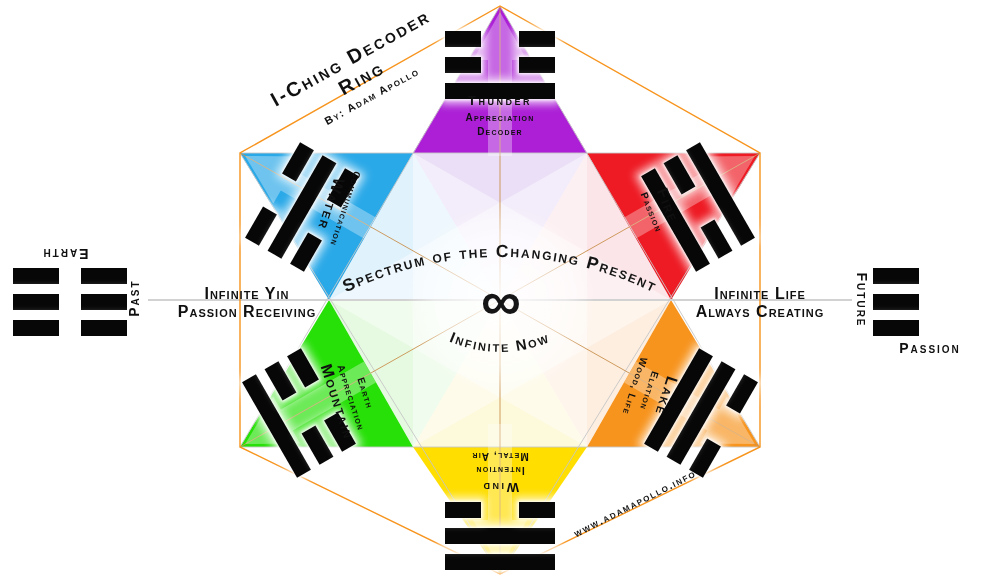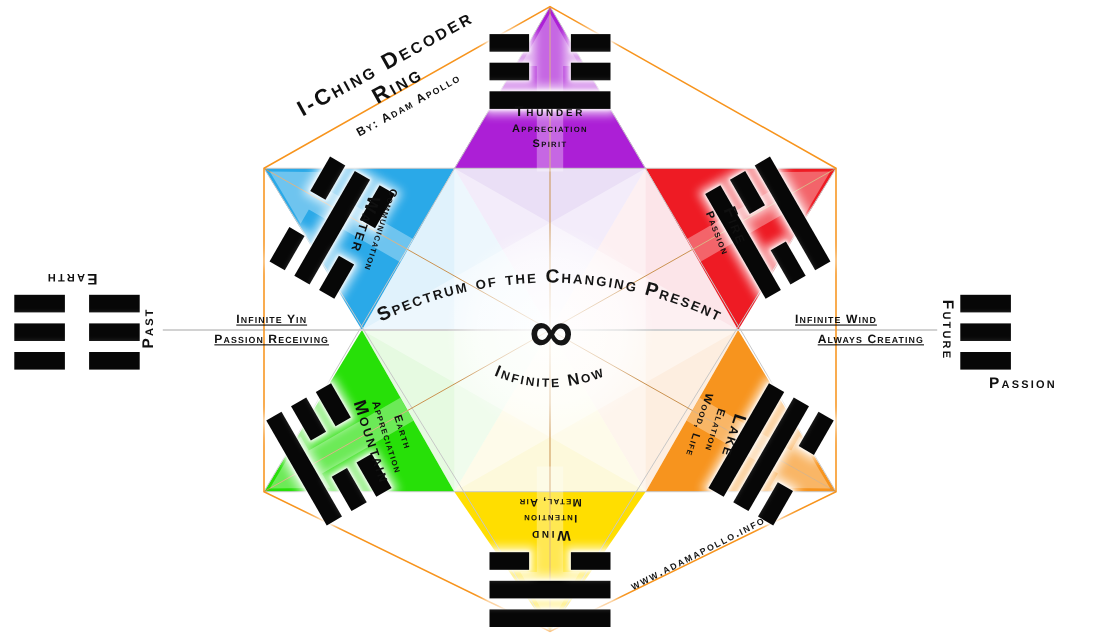--- a/index.html
+++ b/index.html
@@ -18,21 +18,21 @@
   .trigram.side{width:114px;}
   .trigram.side .seg{width:46px;}
 
   
   .lbl{position:absolute;text-align:center;font-variant:small-caps;line-height:1.15;
        transform-origin:center;}
   .t1{font-size:16px;font-weight:bold;letter-spacing:2px;}
   .t1.big{font-size:13px;letter-spacing:2.5px;}
   .t2{font-size:10px;font-weight:bold;letter-spacing:1.2px;margin-top:3px;}
   .word{font-size:14px;font-weight:bold;letter-spacing:2px;}
-  .ax{font-size:11px;font-weight:bold;letter-spacing:1px;text-decoration:underline;}
+  .ax{font-size:16px;font-weight:bold;letter-spacing:1px;}
   .title-main{font-size:20px;font-weight:bold;letter-spacing:2.5px;font-variant:small-caps;}
   .title-by{font-size:11px;font-weight:bold;letter-spacing:1.5px;margin-top:3px;font-variant:small-caps;}
   .url{font-size:11px;font-weight:bold;letter-spacing:1.6px;font-variant:small-caps;
        color:#151515;text-decoration:none;display:block;text-align:center;}
 </style>
 </head>
 <body>
 
 <div class="stage">
 
@@ -209,21 +209,21 @@
     </div>
 
   <div class="lbl" style="left:245px;top:44px;width:230px;transform:rotate(-29deg);">
     <div class="title-main">I-Ching Decoder Ring</div>
     <div class="title-by">By: Adam Apollo</div>
   </div>
 
   <div class="lbl" style="left:400px;top:94px;width:200px;">
     <div class="t1 big">Thunder</div>
     <div class="t2">Appreciation</div>
-    <div class="t2">Spirit</div>
+    <div class="t2">Decoder</div>
   </div>
 
   <div class="lbl" style="left:238px;top:190px;width:200px;transform:rotate(108deg);">
     <div class="t2">Communication</div>
     <div class="t1">Water</div>
   </div>
 
   <div class="lbl" style="left:561px;top:192px;width:200px;transform:rotate(68deg);">
     <div class="t1">Fire</div>
     <div class="t2">Passion</div>
@@ -247,20 +247,20 @@
     <div class="t2">Metal, Air</div>
   </div>
 
   <div class="lbl word" style="left:15px;top:246px;width:100px;transform:rotate(180deg);">Earth</div>
   <div class="lbl word" style="left:84px;top:290px;width:100px;transform:rotate(-90deg);">Past</div>
   <div class="lbl ax" style="left:167px;top:285px;width:160px;">Infinite Yin</div>
   <div class="lbl ax" style="left:167px;top:303px;width:160px;">Passion Receiving</div>
 
   <div class="lbl word" style="left:880px;top:340px;width:100px;">Passion</div>
   <div class="lbl word" style="left:812px;top:292px;width:100px;transform:rotate(90deg);">Future</div>
-  <div class="lbl ax" style="left:680px;top:285px;width:160px;">Infinite Wind</div>
-  <div class="lbl ax" style="left:680px;top:303px;width:160px;text-align:right;">Always Creating</div>
+  <div class="lbl ax" style="left:680px;top:285px;width:160px;">Infinite Life</div>
+  <div class="lbl ax" style="left:680px;top:303px;width:160px;">Always Creating</div>
 
   <div class="lbl" style="left:540px;top:497px;width:190px;transform:rotate(-27deg);">
     <a href="#" class="url">www.adamapollo.info</a>
   </div>
 
 </div>
 
 </body></html>

